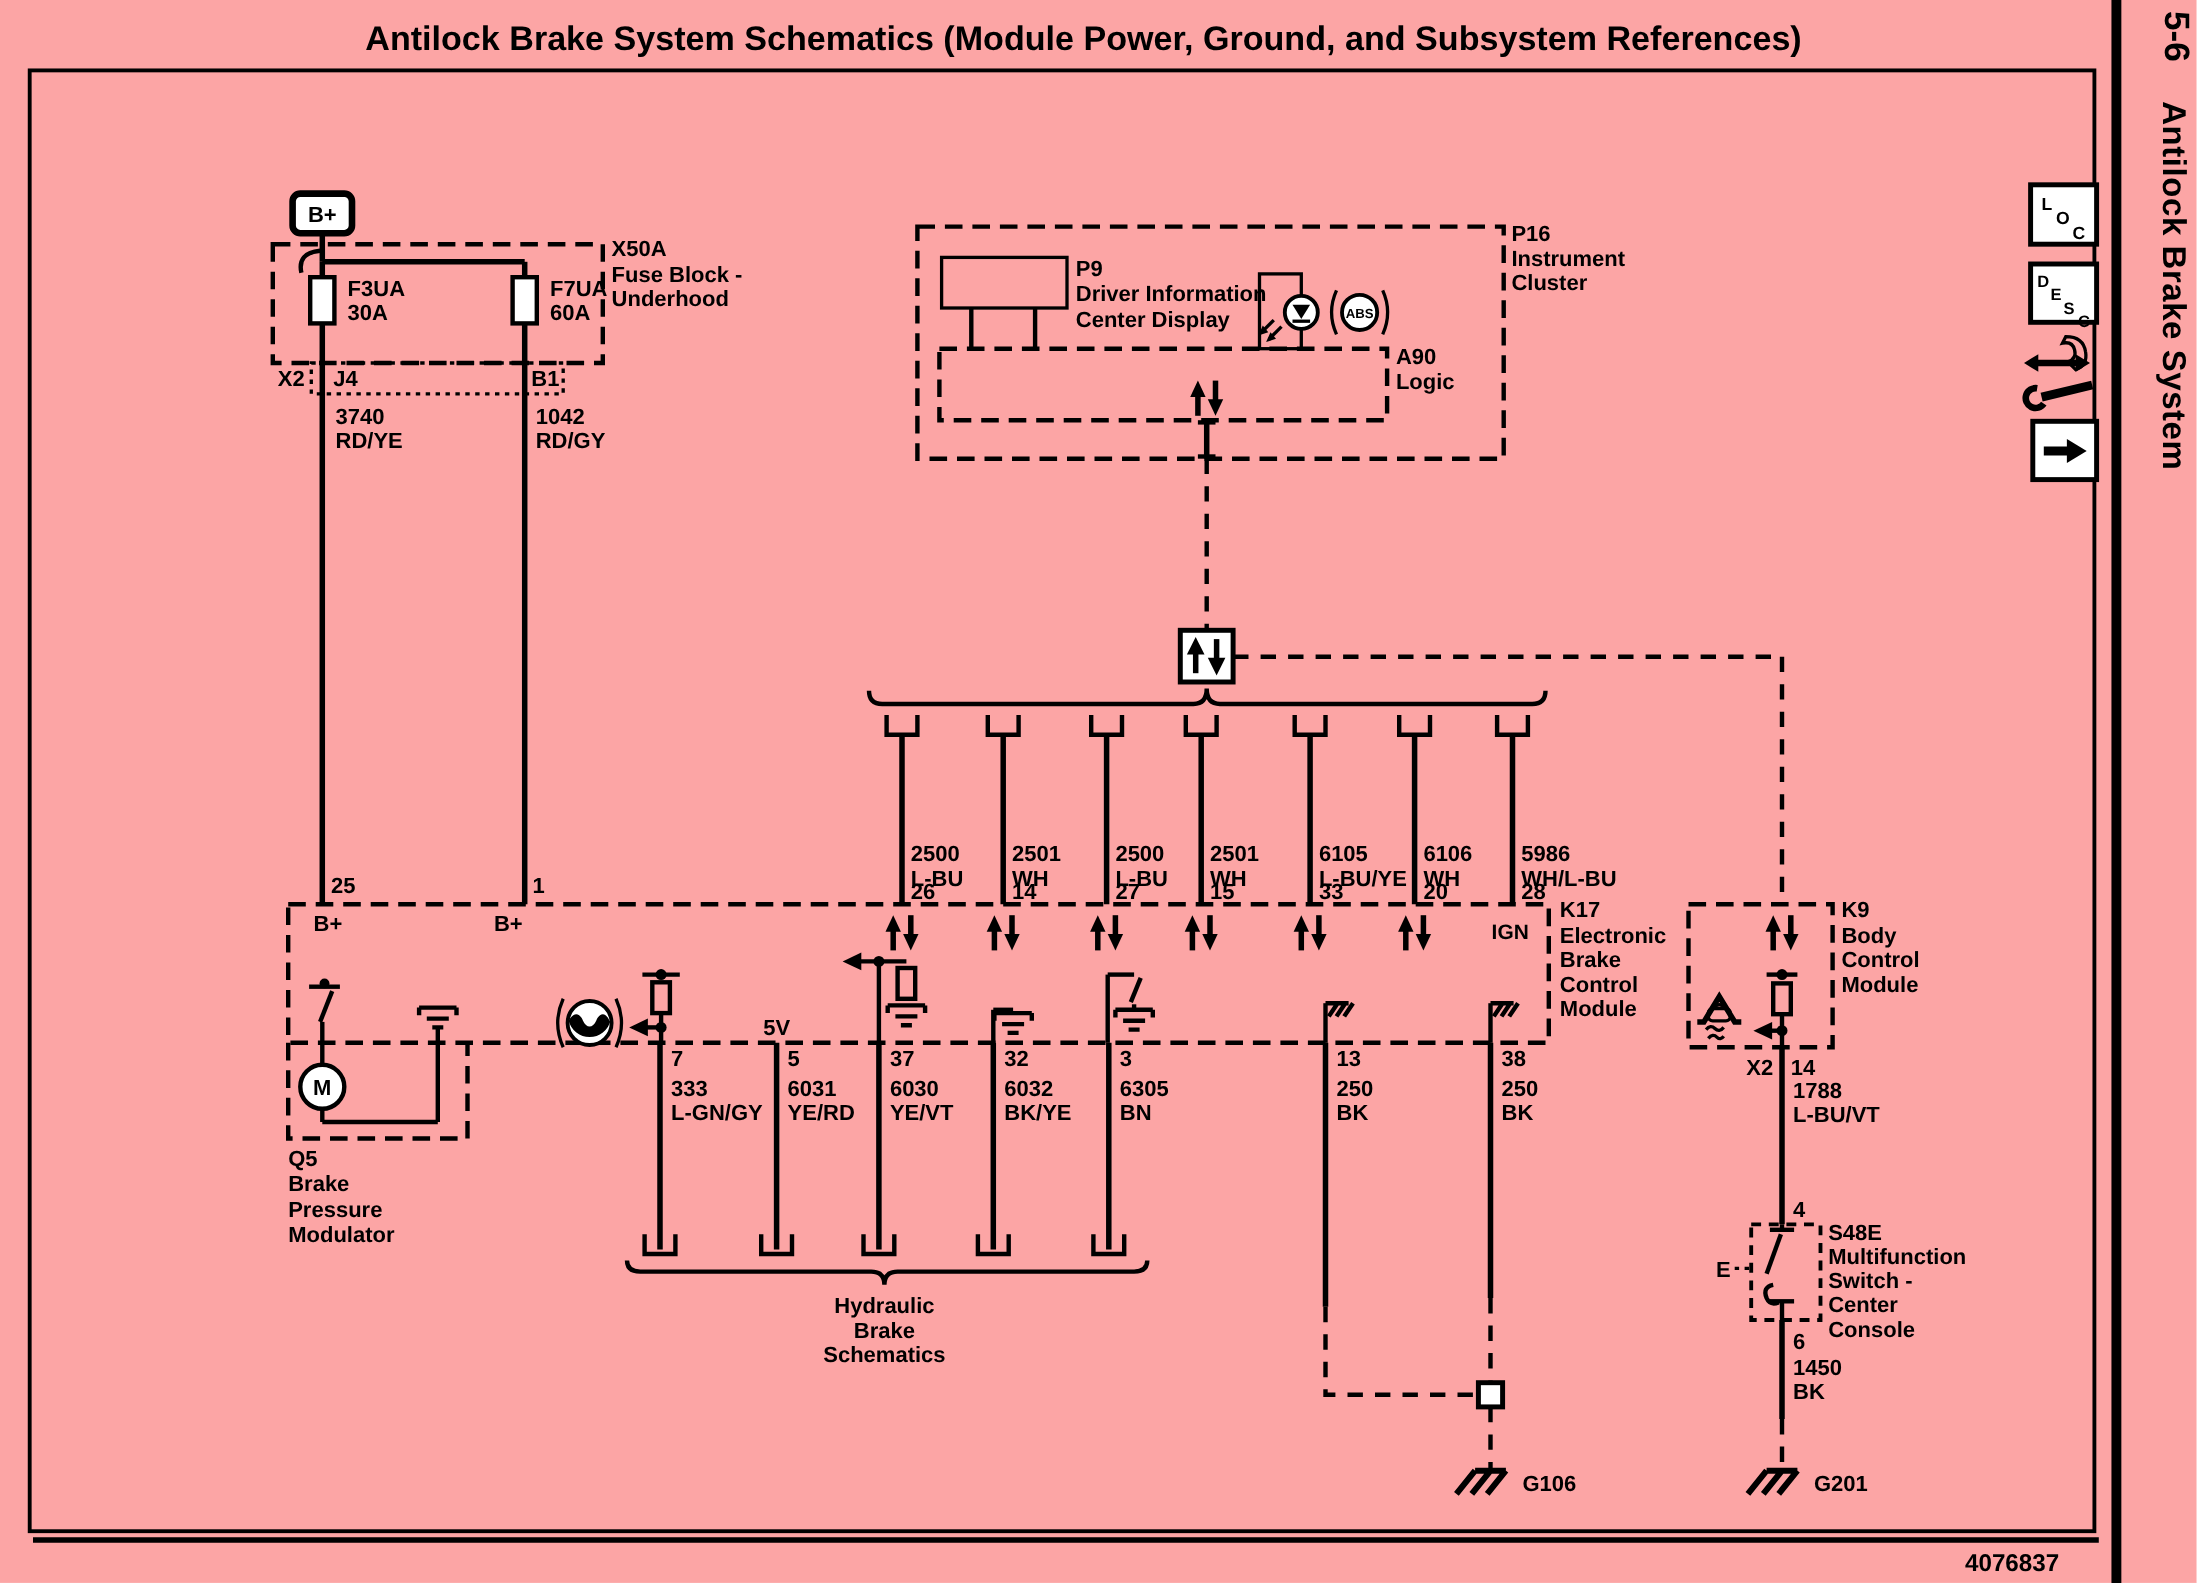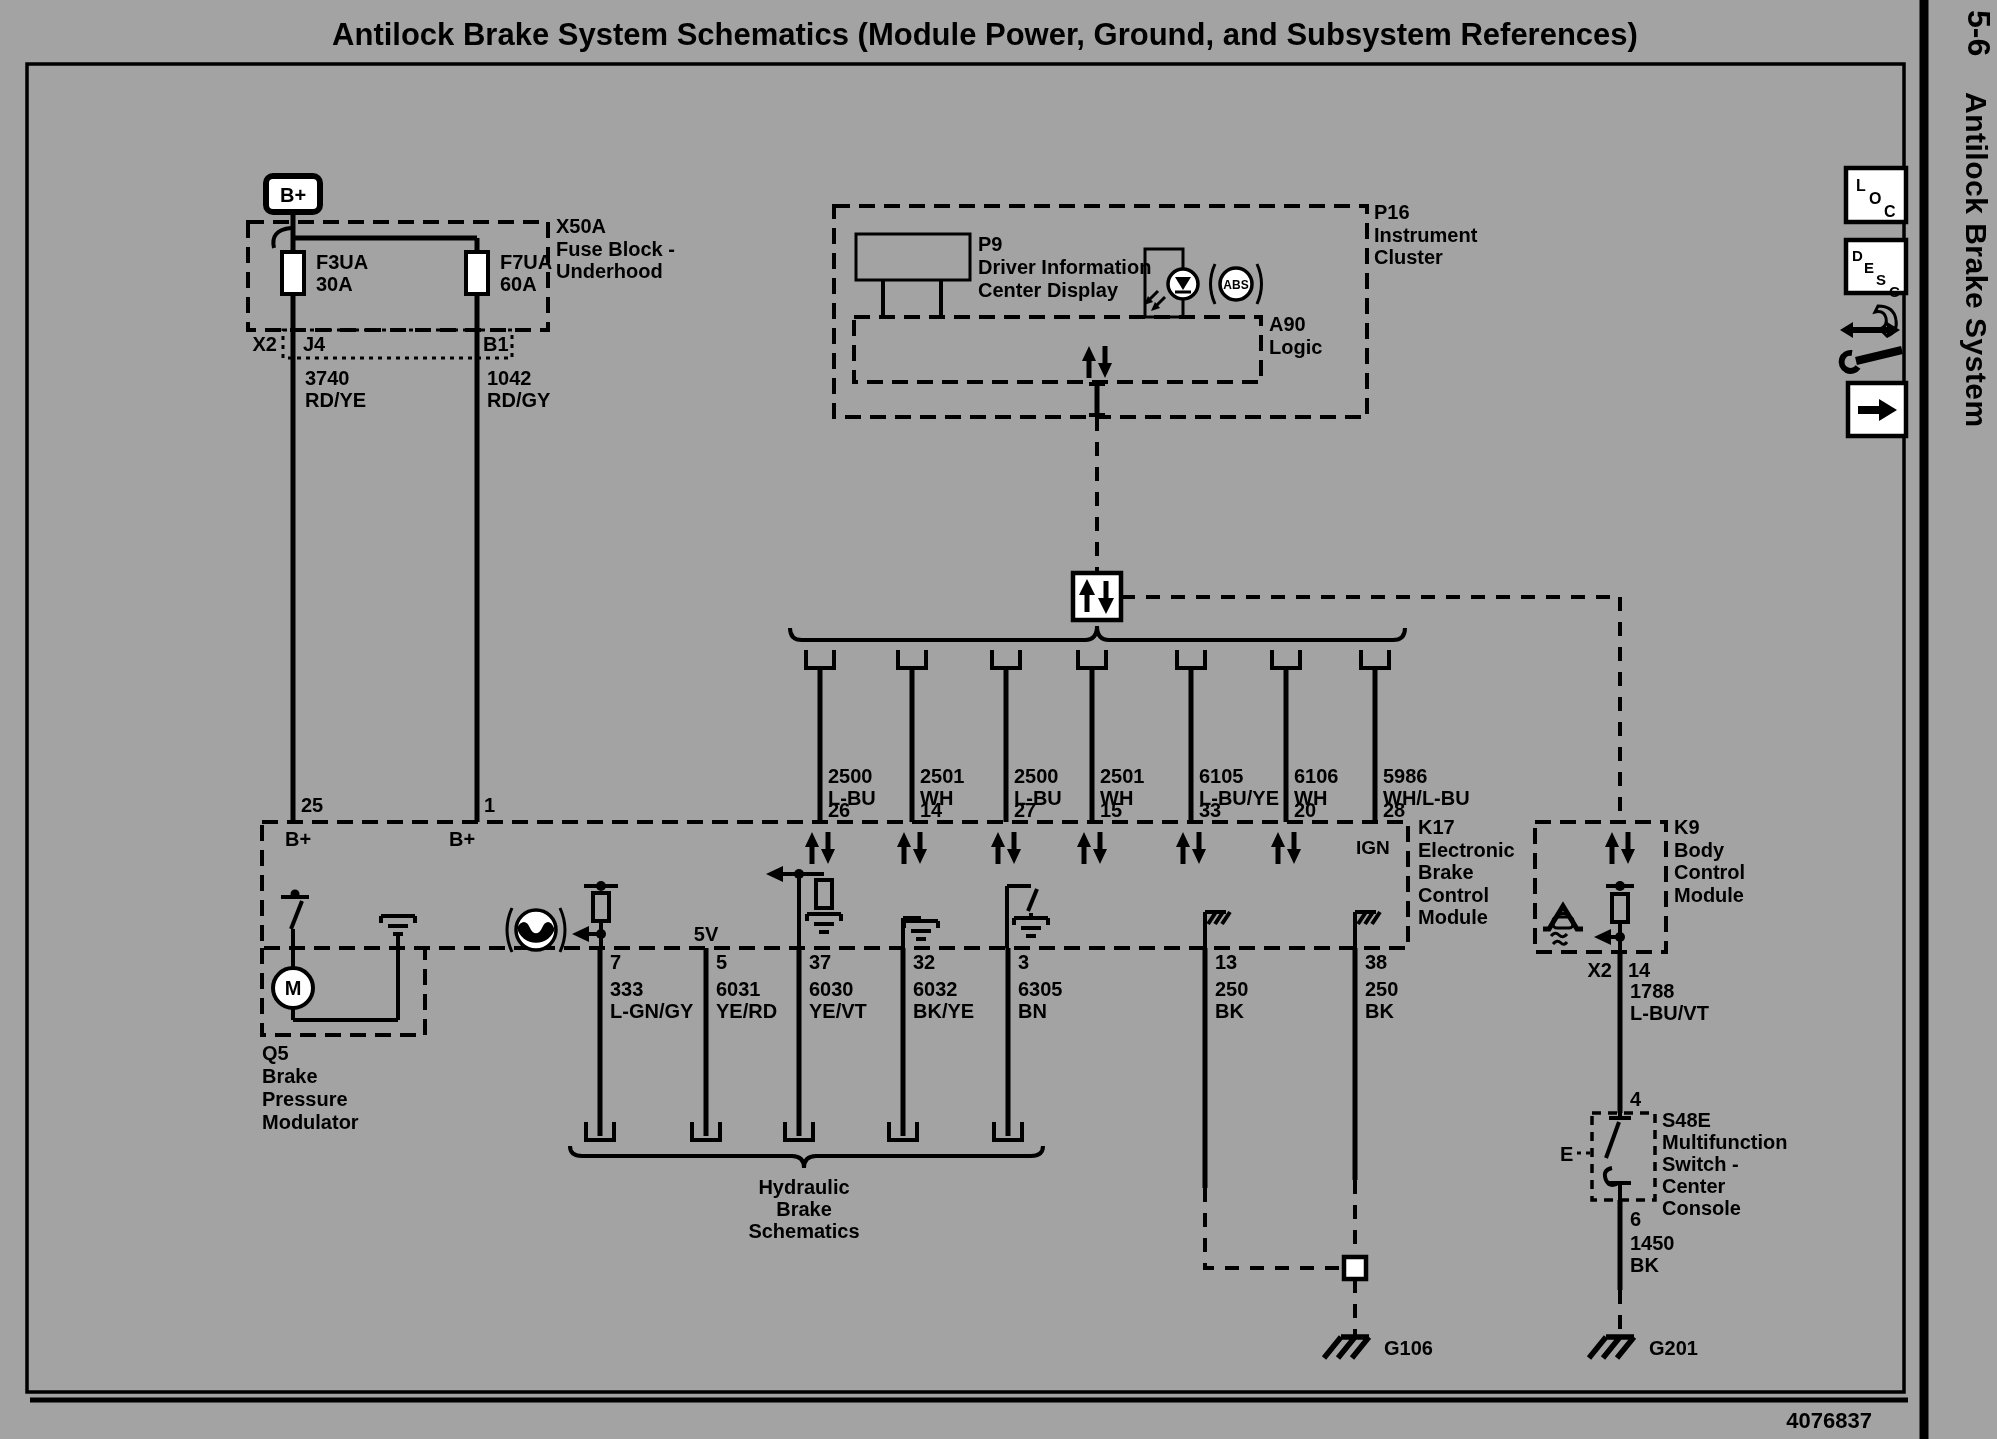--- a/index.html
+++ b/index.html
@@ -1,16 +1,16 @@
 <!DOCTYPE html>
 <html><head>
 <meta charset="utf-8">
 <style>
   html,body{margin:0;padding:0;background:#fff;}
-  #stage{position:relative;width:1997px;height:1439px;background:#a3a3a3;overflow:hidden;}
+  #stage{position:relative;width:1997px;height:1439px;background:#fca5a5;overflow:hidden;}
   svg{position:absolute;left:0;top:0;}
   text{font-family:"Liberation Sans","DejaVu Sans",sans-serif;font-weight:700;fill:#000;}
   .lbl{font-size:20px;}
   .title{font-size:31px;}
   .vert{font-size:30px;letter-spacing:.5px;}
   .pg{font-size:32px;}
   .fig{font-size:22px;}
   .tiny{font-size:16px;}
   .tiny2{font-size:15px;}
   .abs{font-size:12px;}

